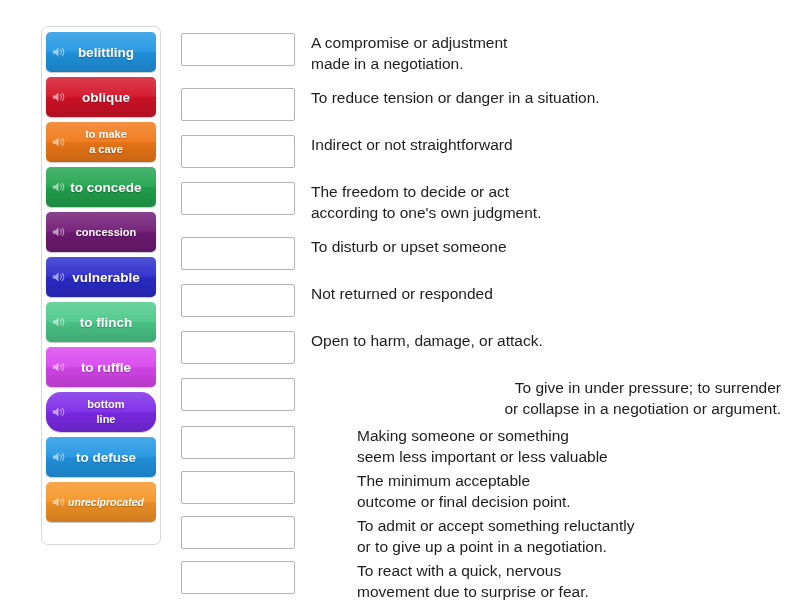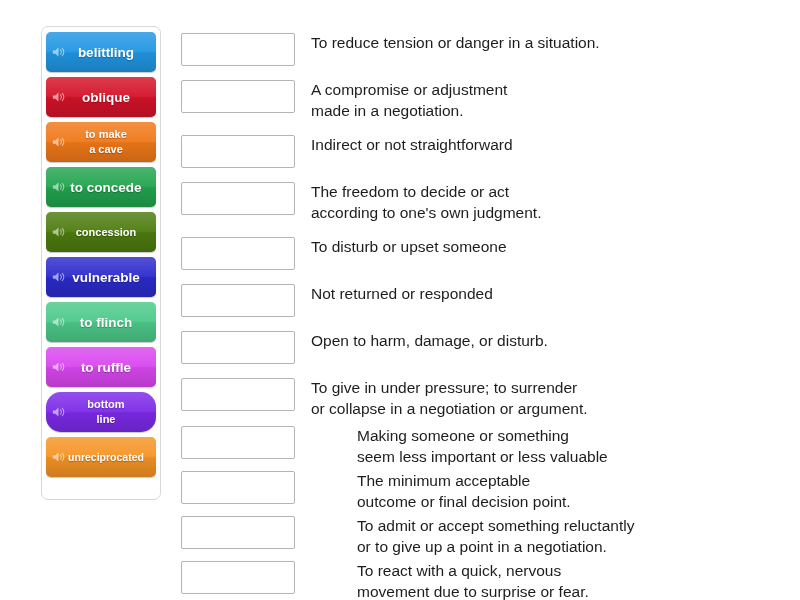--- a/index.html
+++ b/index.html
@@ -40,21 +40,21 @@
     height: 40px;
     margin-bottom: 5px;
     border-radius: 5px;
     display: flex;
     align-items: center;
     justify-content: center;
     cursor: pointer;
     box-shadow: 0 1px 1px rgba(0,0,0,0.22);
     overflow: hidden;
   }
-  .tile:last-child { margin-bottom: 17px; }
+  .tile:last-child { margin-bottom: 17px; font-style: italic; }
 
   
   .tile::after {
     content: "";
     position: absolute;
     left: 0; right: 0; top: 0; bottom: 0;
     background: linear-gradient(to bottom,
                 rgba(255,255,255,0.18) 0%,
                 rgba(255,255,255,0.05) 48%,
                 rgba(0,0,0,0.05) 52%,
@@ -97,21 +97,21 @@
     left: 181px;
     top: 31px;
     width: 600px;
   }
 
   .row {
     display: flex;
     align-items: flex-start;
     margin-bottom: 12px;
   }
-  .row.tight { margin-bottom: 5px; }
+  .row.tight { margin-bottom: 5px; text-align: right; }
   .row.tight2 { margin-bottom: 2px; gap: 46px; }
 
   .drop-box {
     flex: 0 0 auto;
     width: 114px;
     height: 33px;
     box-sizing: border-box;
     background: #ffffff;
     border: 1px solid #b4b4b4;
     border-radius: 2px;
@@ -168,21 +168,21 @@
       <div class="tile" style="background: rgb(34, 164, 78); justify-content: center;">
         <span class="speaker">
           <svg viewBox="0 0 16 16" xmlns="http://www.w3.org/2000/svg">
             <path fill="#ffffff" d="M1 6h3l4-3.4v10.8L4 10H1z"></path>
             <path fill="none" stroke="#ffffff" stroke-width="1.3" stroke-linecap="round" d="M10.4 5.4a3.6 3.6 0 0 1 0 5.2"></path>
             <path fill="none" stroke="#ffffff" stroke-width="1.3" stroke-linecap="round" d="M12.6 3.4a6.4 6.4 0 0 1 0 9.2"></path>
           </svg>
         </span>
         <span class="tile-label">to concede</span>
       </div>
-      <div class="tile" style="background: #4d7c0f;">
+      <div class="tile" style="background: #701a75;">
         <span class="speaker">
           <svg viewBox="0 0 16 16" xmlns="http://www.w3.org/2000/svg">
             <path fill="#ffffff" d="M1 6h3l4-3.4v10.8L4 10H1z"></path>
             <path fill="none" stroke="#ffffff" stroke-width="1.3" stroke-linecap="round" d="M10.4 5.4a3.6 3.6 0 0 1 0 5.2"></path>
             <path fill="none" stroke="#ffffff" stroke-width="1.3" stroke-linecap="round" d="M12.6 3.4a6.4 6.4 0 0 1 0 9.2"></path>
           </svg>
         </span>
         <span class="tile-label med">concession</span>
       </div>
       <div class="tile" style="background: rgb(43, 43, 204);">
@@ -219,62 +219,72 @@
         <span class="speaker">
           <svg viewBox="0 0 16 16" xmlns="http://www.w3.org/2000/svg">
             <path fill="#ffffff" d="M1 6h3l4-3.4v10.8L4 10H1z"></path>
             <path fill="none" stroke="#ffffff" stroke-width="1.3" stroke-linecap="round" d="M10.4 5.4a3.6 3.6 0 0 1 0 5.2"></path>
             <path fill="none" stroke="#ffffff" stroke-width="1.3" stroke-linecap="round" d="M12.6 3.4a6.4 6.4 0 0 1 0 9.2"></path>
           </svg>
         </span>
         <span class="tile-label med">bottom
 line</span>
       </div>
+      <div class="tile" style="background: rgb(33, 150, 227);">
+        <span class="speaker">
+          <svg viewBox="0 0 16 16" xmlns="http://www.w3.org/2000/svg">
+            <path fill="#ffffff" d="M1 6h3l4-3.4v10.8L4 10H1z"></path>
+            <path fill="none" stroke="#ffffff" stroke-width="1.3" stroke-linecap="round" d="M10.4 5.4a3.6 3.6 0 0 1 0 5.2"></path>
+            <path fill="none" stroke="#ffffff" stroke-width="1.3" stroke-linecap="round" d="M12.6 3.4a6.4 6.4 0 0 1 0 9.2"></path>
+          </svg>
+        </span>
+        <span class="tile-label">to defuse</span>
+      </div>
       <div class="tile" style="background: rgb(245, 148, 37);">
         <span class="speaker">
           <svg viewBox="0 0 16 16" xmlns="http://www.w3.org/2000/svg">
             <path fill="#ffffff" d="M1 6h3l4-3.4v10.8L4 10H1z"></path>
             <path fill="none" stroke="#ffffff" stroke-width="1.3" stroke-linecap="round" d="M10.4 5.4a3.6 3.6 0 0 1 0 5.2"></path>
             <path fill="none" stroke="#ffffff" stroke-width="1.3" stroke-linecap="round" d="M12.6 3.4a6.4 6.4 0 0 1 0 9.2"></path>
           </svg>
         </span>
         <span class="tile-label small">unreciprocated</span>
       </div>
     </div>
 
   <div id="rows">
-      <div class="row">
-        <div class="drop-box"></div>
-        <div class="definition">To reduce tension or danger in a situation.</div>
-      </div>
       <div class="row">
         <div class="drop-box"></div>
         <div class="definition">A compromise or adjustment
 made in a negotiation.</div>
       </div>
       <div class="row">
         <div class="drop-box"></div>
+        <div class="definition">To reduce tension or danger in a situation.</div>
+      </div>
+      <div class="row">
+        <div class="drop-box"></div>
         <div class="definition">Indirect or not straightforward</div>
       </div>
       <div class="row">
         <div class="drop-box"></div>
         <div class="definition">The freedom to decide or act
 according to one's own judgment.</div>
       </div>
       <div class="row">
         <div class="drop-box"></div>
         <div class="definition">To disturb or upset someone</div>
       </div>
       <div class="row">
         <div class="drop-box"></div>
         <div class="definition">Not returned or responded</div>
       </div>
       <div class="row">
         <div class="drop-box"></div>
-        <div class="definition">Open to harm, damage, or disturb.</div>
+        <div class="definition">Open to harm, damage, or attack.</div>
       </div>
       <div class="row tight">
         <div class="drop-box"></div>
         <div class="definition">To give in under pressure; to surrender
 or collapse in a negotiation or argument.</div>
       </div>
       <div class="row tight2">
         <div class="drop-box"></div>
         <div class="definition">Making someone or something
 seem less important or less valuable</div>

